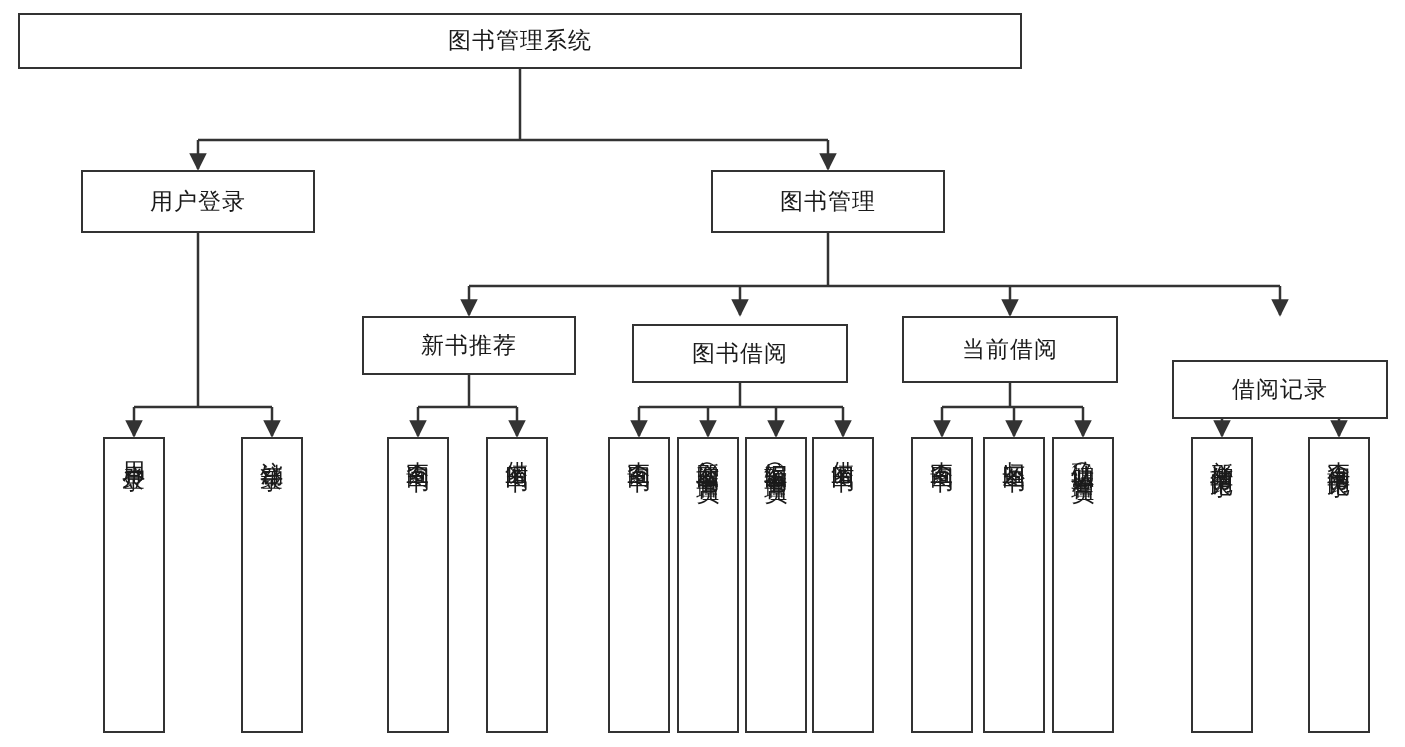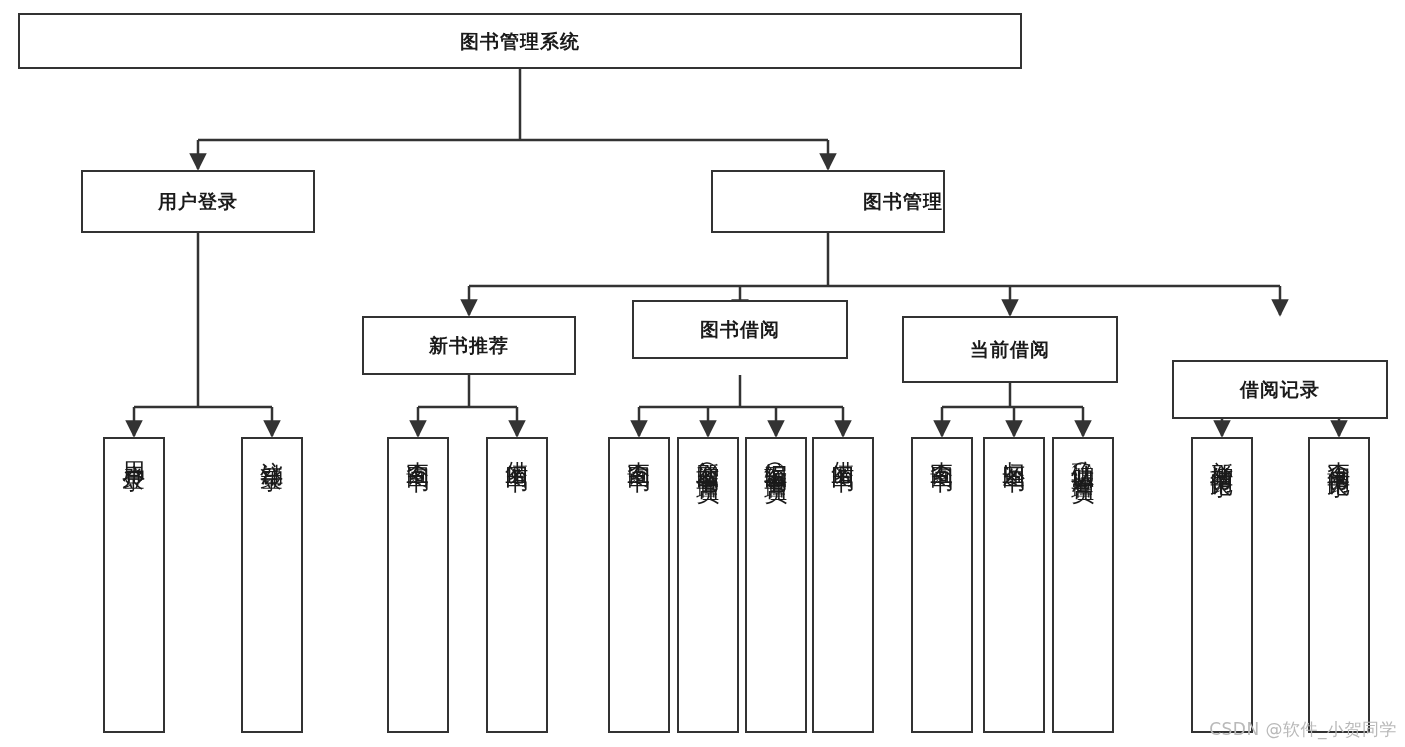--- a/index.html
+++ b/index.html
@@ -29,25 +29,24 @@
     position: absolute;
     box-sizing: border-box;
     border: 2.5px solid #333333;
     background: #ffffff;
     display: flex;
     align-items: center;
     justify-content: center;
     color: #1a1a1a;
   }
   .node-h .label {
-    font-size: 19px;
+    font-size: 23px;
     letter-spacing: 1px;
     line-height: 1.1;
     white-space: nowrap;
-    font-weight: bold;
   }
   .node-v {
     align-items: flex-start;
     justify-content: center;
     padding-top: 4px;
   }
   .node-v .label {
     writing-mode: vertical-rl;
     text-orientation: upright;
     font-size: 23px;
@@ -113,27 +112,27 @@
       </g>
   </svg>
 
   <div id="node-layer">
       <div class="node node-h" style="left: 18px; top: 13px; width: 1004px; height: 56px;">
         <span class="label">图书管理系统</span>
       </div>
       <div class="node node-h" style="left: 81px; top: 170px; width: 234px; height: 63px;">
         <span class="label">用户登录</span>
       </div>
-      <div class="node node-h" style="left: 711px; top: 170px; width: 234px; height: 63px; justify-content: flex-end;">
+      <div class="node node-h" style="left: 711px; top: 170px; width: 234px; height: 63px;">
         <span class="label">图书管理</span>
       </div>
       <div class="node node-h" style="left: 362px; top: 316px; width: 214px; height: 59px;">
         <span class="label">新书推荐</span>
       </div>
-      <div class="node node-h" style="left: 632px; top: 300px; width: 216px; height: 59px; justify-content: center;">
+      <div class="node node-h" style="left: 632px; top: 324px; width: 216px; height: 59px; justify-content: center;">
         <span class="label">图书借阅</span>
       </div>
       <div class="node node-h" style="left: 902px; top: 316px; width: 216px; height: 67px;">
         <span class="label">当前借阅</span>
       </div>
       <div class="node node-h" style="left: 1172px; top: 316px; width: 216px; height: 59px; margin-top: 44px;">
         <span class="label">借阅记录</span>
       </div>
       <div class="node node-v" style="left: 103px; top: 437px; width: 62px; height: 296px;">
         <span class="label">用户登录</span>
@@ -169,14 +168,13 @@
         <span class="label">确认归还（管理员）</span>
       </div>
       <div class="node node-v" style="left: 1191px; top: 437px; width: 62px; height: 296px;">
         <span class="label">新增借阅记录</span>
       </div>
       <div class="node node-v" style="left: 1308px; top: 437px; width: 62px; height: 296px;">
         <span class="label">查询借阅记录</span>
       </div>
     </div>
 
-  <div class="watermark">CSDN @软件_小贺同学</div>
 </div>
 
 </body></html>

